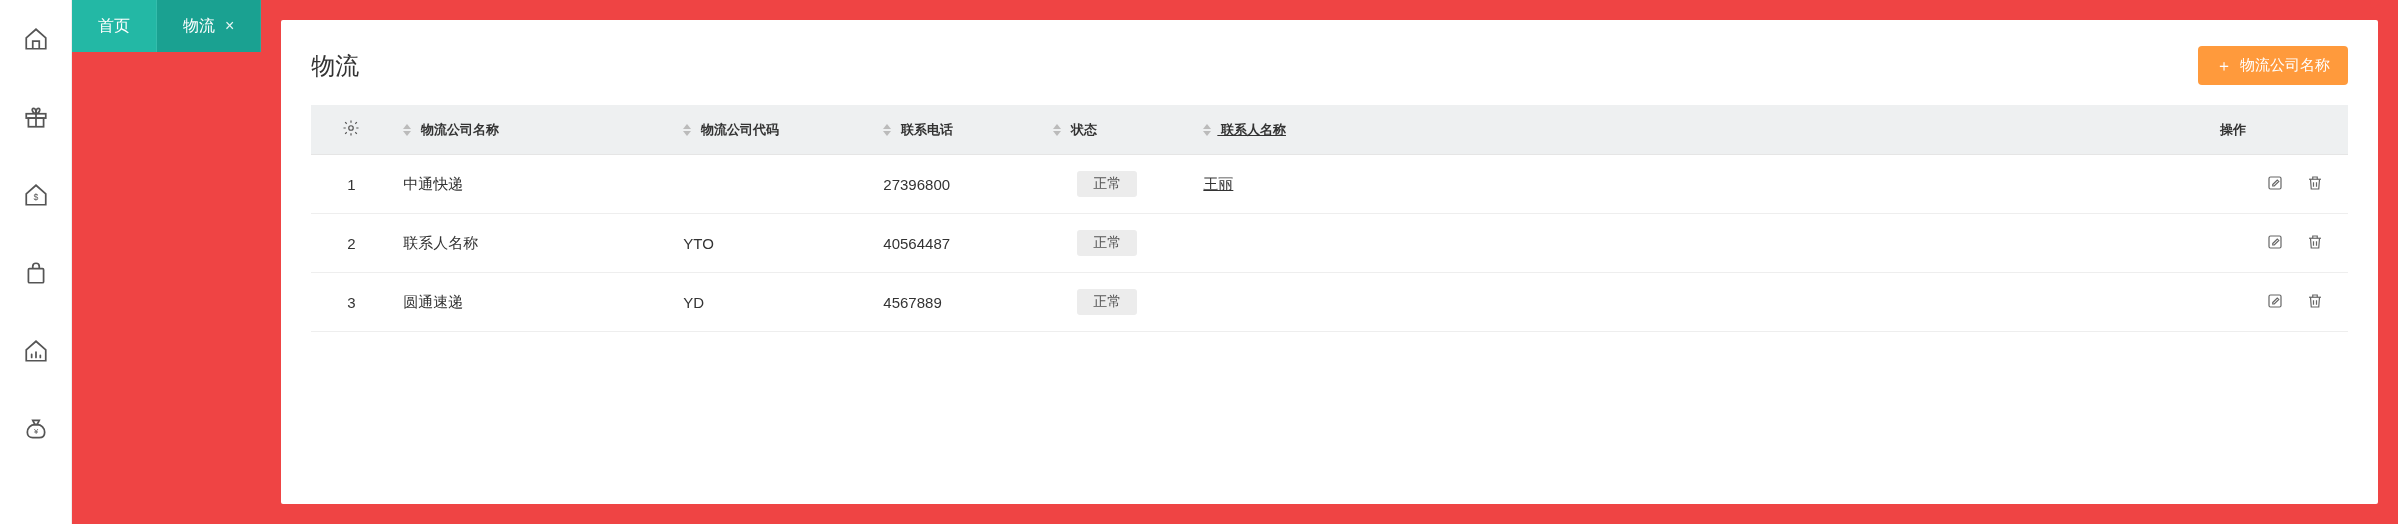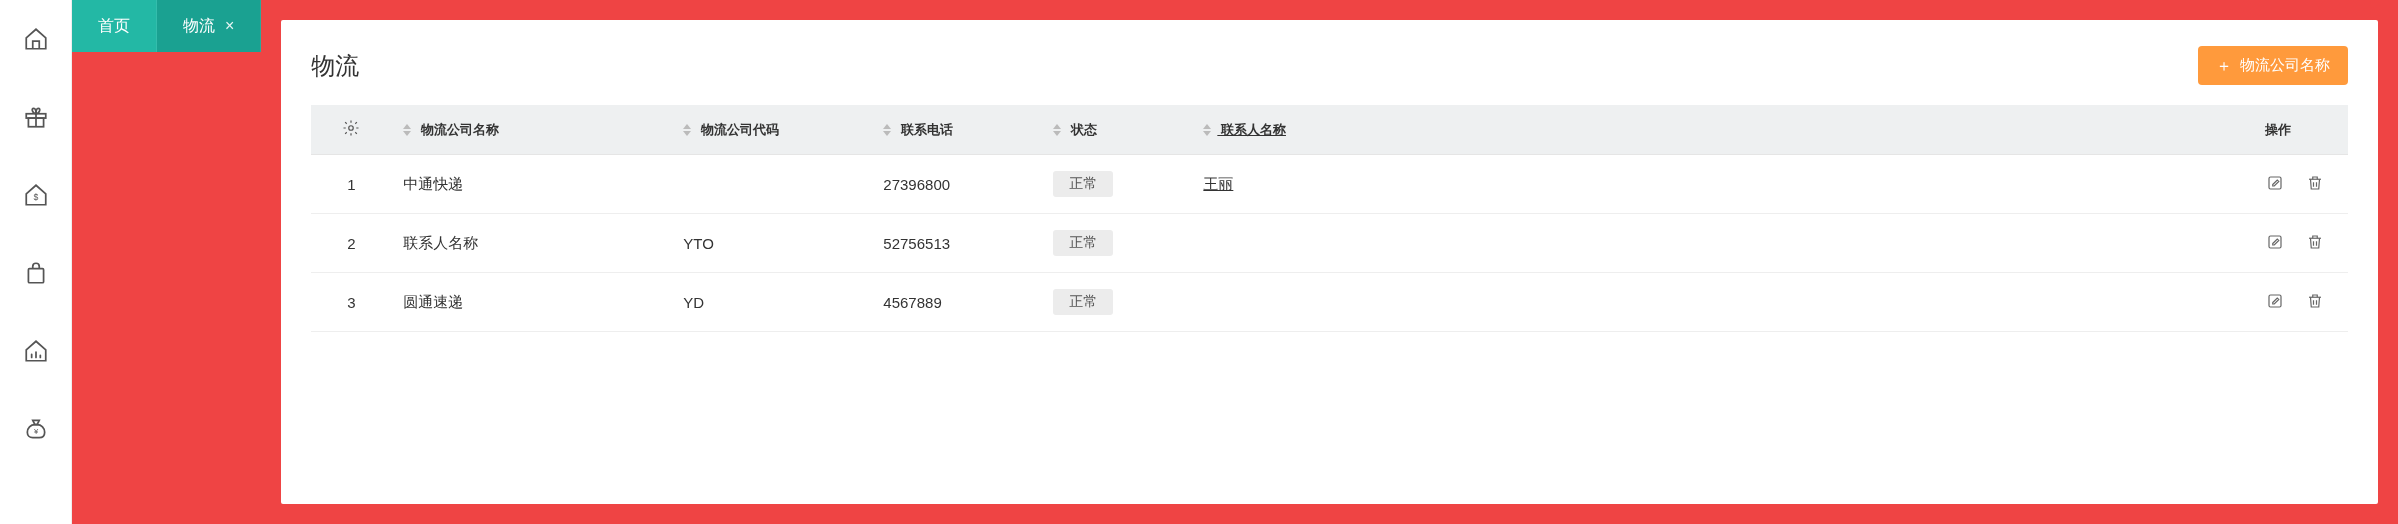--- a/index.html
+++ b/index.html
@@ -112,21 +112,21 @@
   table.data thead th {
     background: #eef0f1;
     font-weight: 600;
     color: #333;
     text-align: left;
     padding: 14px 12px;
     border-bottom: 1px solid #e5e5e5;
     font-size: 13px;
   }
   table.data thead th.idx-col { text-align: center; width: 80px; }
-  table.data thead th.op-col { text-align: center; width: 140px; }
+  table.data thead th.op-col { width: 140px; }
   table.data tbody td {
     padding: 16px 12px;
     border-bottom: 1px solid #eee;
     color: #333;
     font-size: 15px;
     vertical-align: middle;
   }
   table.data tbody td.idx-col { text-align: center; color: #333; }
   table.data tbody td.op-col { text-align: right; white-space: nowrap; padding-right: 20px; }
 
@@ -147,20 +147,21 @@
 
   .gear-icon svg { width: 18px; height: 18px; stroke: #555; fill: none; stroke-width: 1.6; }
 
   .status-badge {
     display: inline-block;
     background: #ececec;
     color: #555;
     border-radius: 3px;
     padding: 4px 16px;
     font-size: 14px;
+    margin-left: 24px;
   }
 
   .row-action {
     display: inline-flex;
     align-items: center;
     justify-content: center;
     width: 26px; height: 26px;
     color: #666;
     cursor: pointer;
     margin-left: 10px;
@@ -334,21 +335,21 @@
                   </svg>
         </span>
       </span>
     </td>
   </tr>
 
   <tr>
     <td class="idx-col">2</td>
     <td class="col-name">联系人名称</td>
     <td class="col-code">YTO</td>
-    <td class="col-phone">52756513</td>
+    <td class="col-phone">40564487</td>
     <td class="col-status">
       <span class="status-badge">正常</span>
     </td>
     <td class="col-contact"></td>
     <td class="op-col">
       <span class="row-action">
         <span>
           <svg viewBox="0 0 24 24">
                     <rect x="4" y="4" width="16" height="16" rx="2"></rect>
                     <path d="M9 14 l6 -6 l2 2 l-6 6 H9 Z"></path>

